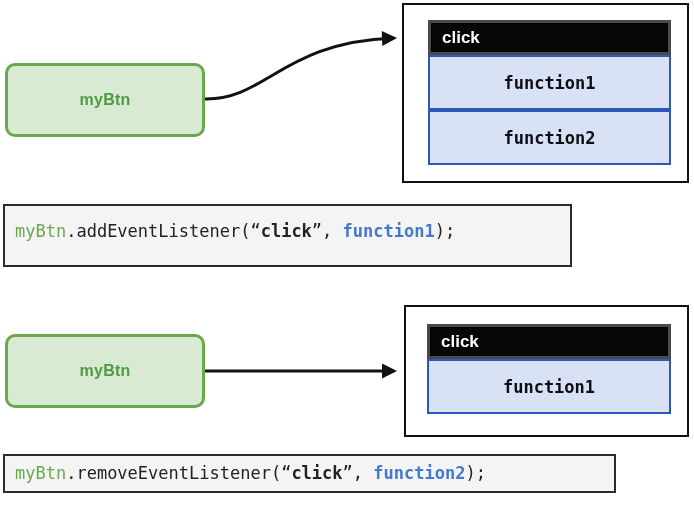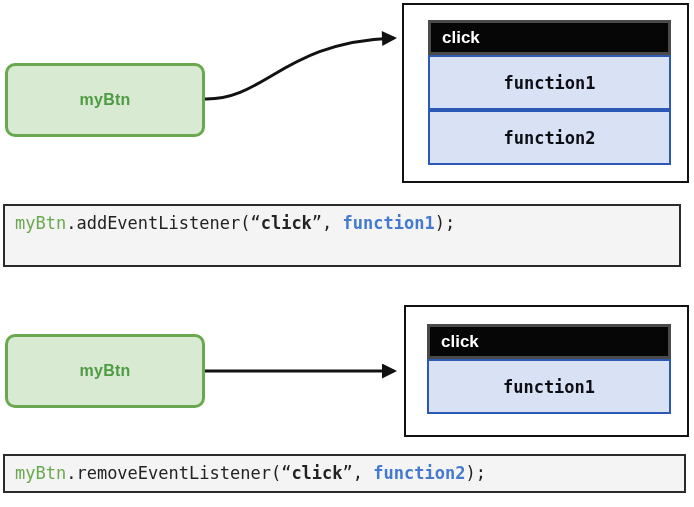--- a/index.html
+++ b/index.html
@@ -62,22 +62,22 @@
 
   
   .codeblock{
     position:absolute;box-sizing:border-box;
     background:var(--code_bg,#f4f4f4);
     border:2px solid var(--code_border,#2b2b2b);
     font-family:"DejaVu Sans Mono", monospace;
     font-size:17px;line-height:23px;
     color:var(--code_text,#222);
   }
-  .codeblock-add{left:3px;top:204px;width:678px;height:63px;padding:6px 10px;}
-  .codeblock-remove{left:3px;top:454px;width:683px;height:39px;padding:6px 10px;}
+  .codeblock-add{left:3px;top:204px;width:569px;height:63px;padding:14px 10px;}
+  .codeblock-remove{left:3px;top:454px;width:613px;height:39px;padding:6px 10px;}
   .code-line{white-space:pre;}
   .tok-obj{color:var(--code_object,#6aa84f);}
   .tok-plain{color:var(--code_text,#222);}
   .tok-event{color:var(--code_text,#222);font-weight:bold;}
   .tok-fn{color:var(--code_handler,#4479cf);font-weight:bold;}
 </style>
 </head>
 <body>
 
 <div class="canvas">

